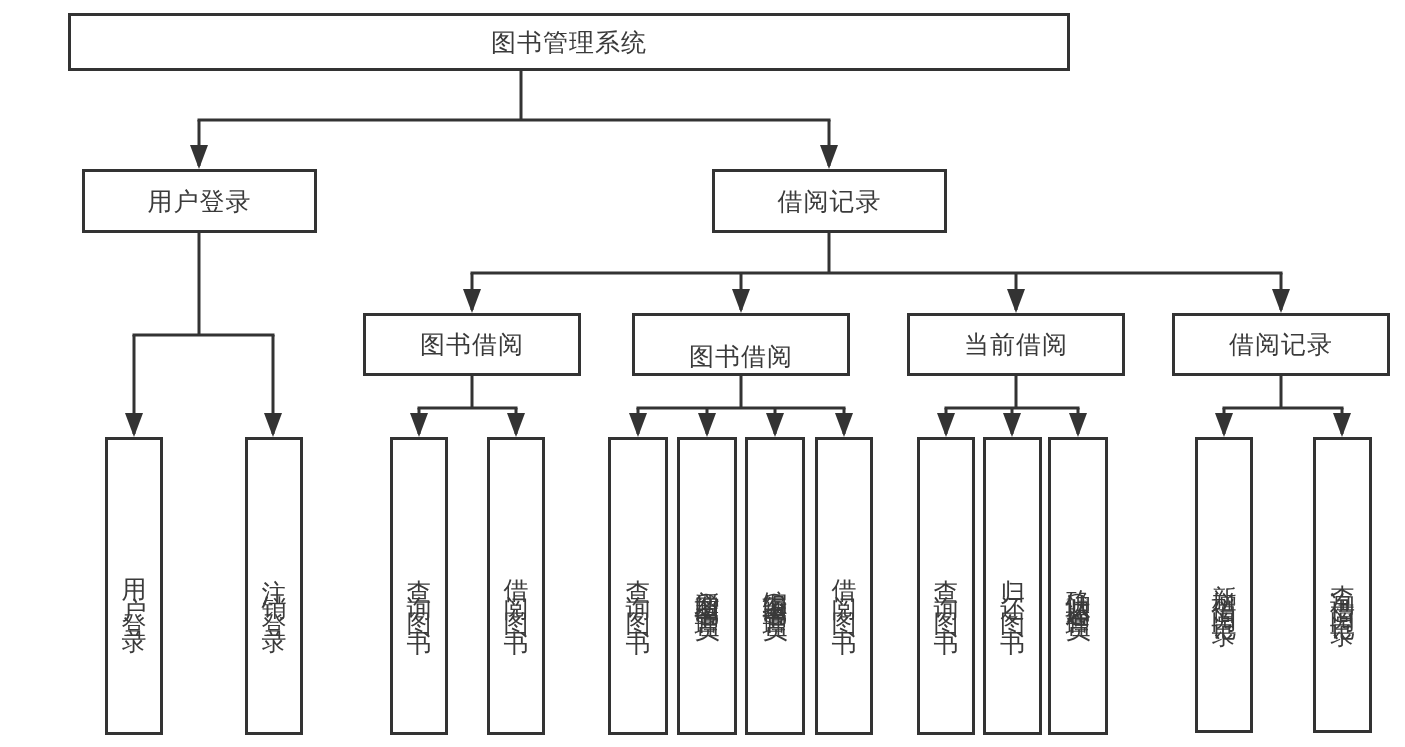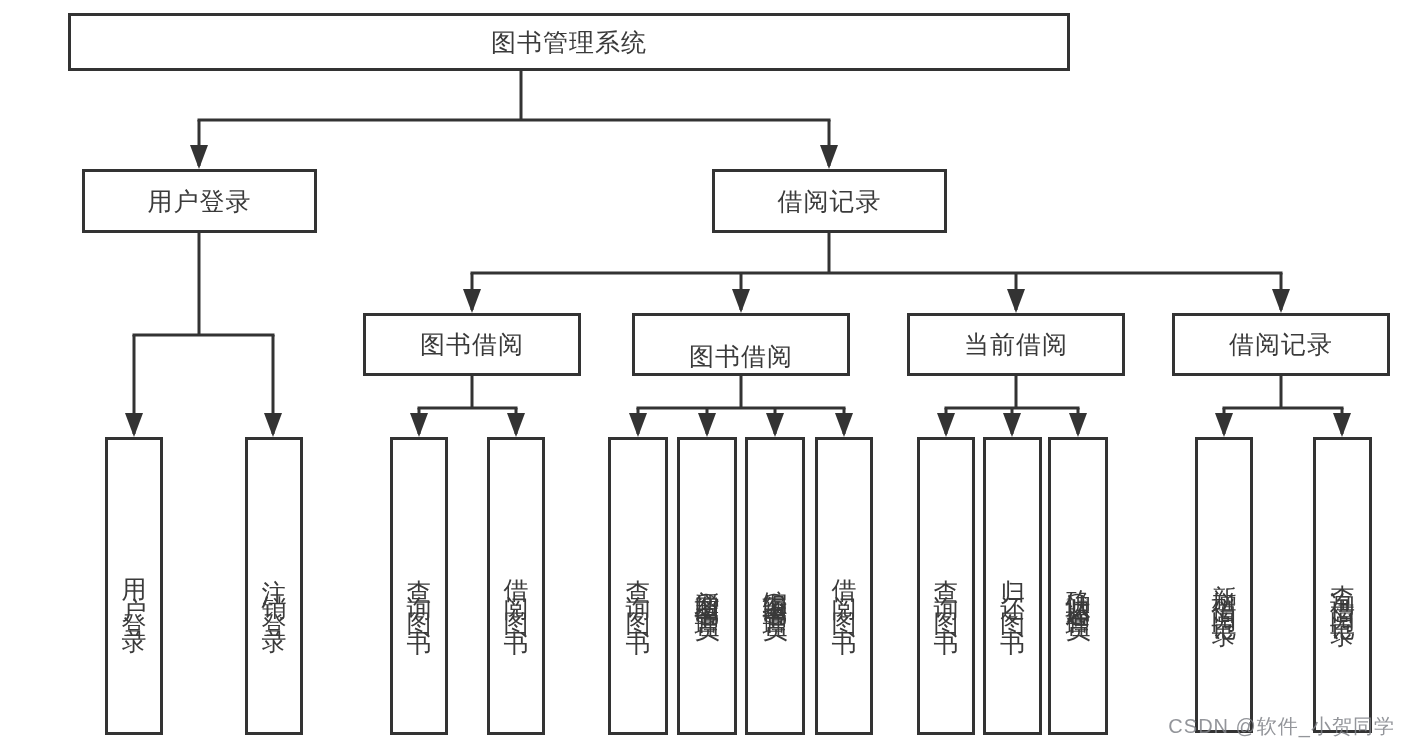--- a/index.html
+++ b/index.html
@@ -183,15 +183,14 @@
     <span class="label long">确认归还（管理员）</span>
   </div>
 
   <div class="node leaf" style="left:1195px; top:437px; width:58px; height:296px;">
     <span class="label mid">新增借阅记录</span>
   </div>
   <div class="node leaf" style="left:1313px; top:437px; width:59px; height:296px;">
     <span class="label mid">查询借阅记录</span>
   </div>
 
-  <div class="watermark">CSDN @软件_小贺同学</div>
 
 </div>
 
 </body></html>

